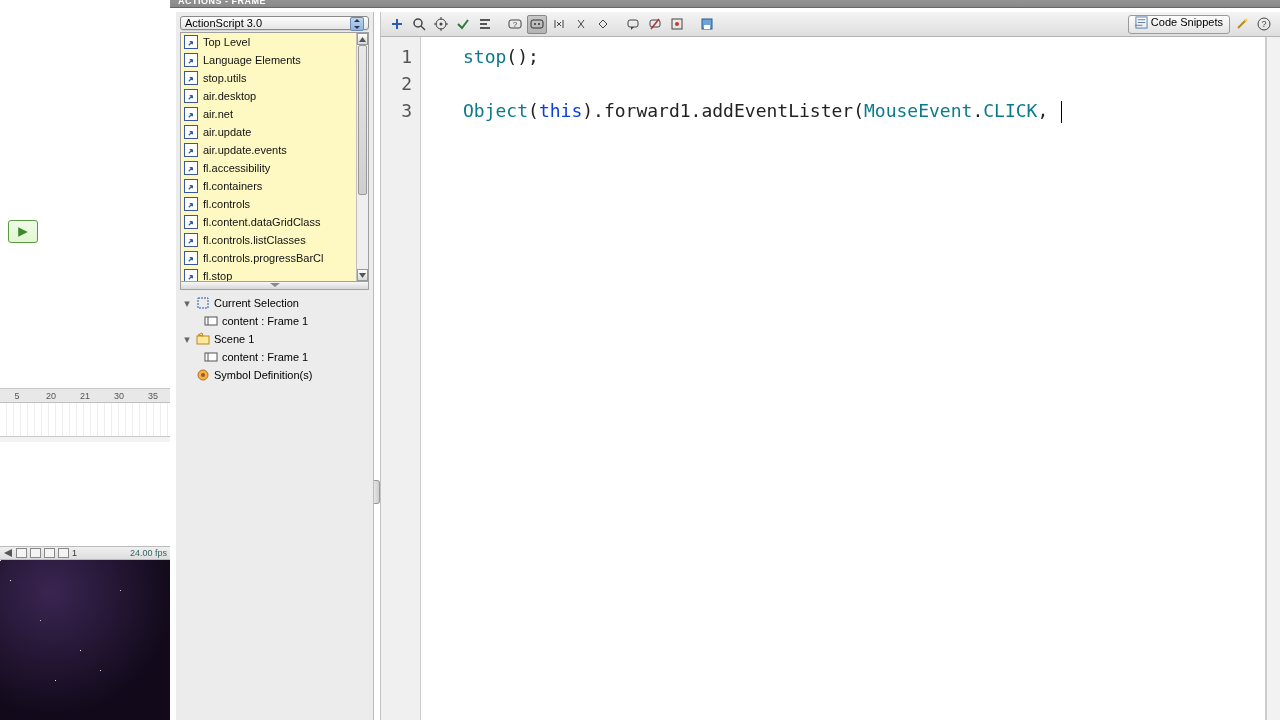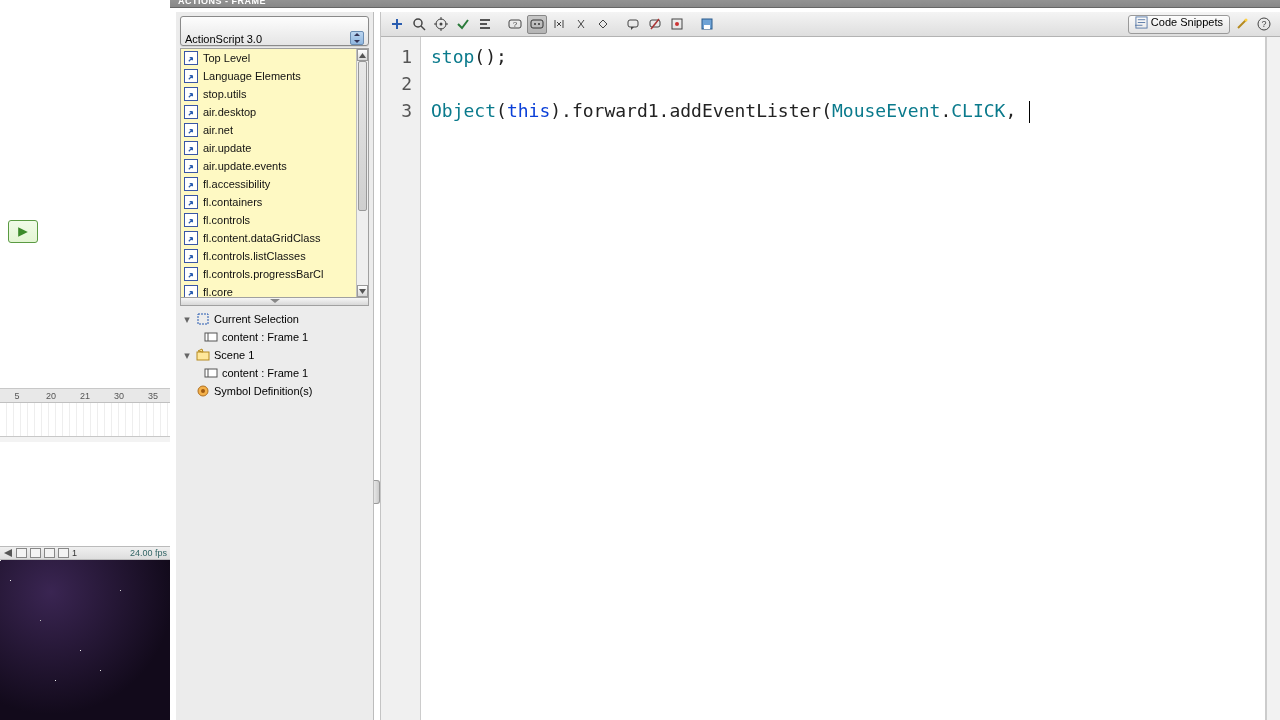--- a/index.html
+++ b/index.html
@@ -111,25 +111,25 @@
   .actions-left {
     position:absolute;
     left:176px; top:12px;
     width:198px;
     height:708px;
     background:#ececec;
     border-right:1px solid #bcbcbc;
   }
   .as-dropdown {
     margin:4px 4px 2px 4px;
-    height:30px;
+    height:14px;
     background: linear-gradient(#fdfdfd,#e5e5e5);
     border:1px solid #8a8a8a;
     border-radius:3px;
-    display:flex; align-items:flex-end;
+    display:flex; align-items:flex-start;
     padding:0 4px;
     font-size:11px;
     box-shadow: 0 1px 1px rgba(0,0,0,0.1);
   }
   .as-dropdown .arrows {
     margin-left:auto;
     width:14px; height:14px;
     background:linear-gradient(#bcd6f0,#8fb6df);
     border:1px solid #6b8db3;
     border-radius:2px;
@@ -269,20 +269,21 @@
     line-height:27px;
   }
   .code {
     flex:1;
     padding:6px 0 0 10px;
     font-family: Monaco, Consolas, monospace;
     font-size:18px;
     line-height:27px;
     color:#222;
     white-space:pre;
+    margin-left:32px;
   }
   .tok-blue{color:#0a3fd8;}
   .tok-teal{color:#0a7a8c;}
   .cursor {
     display:inline-block;
     width:1px; height:22px;
     background:#000;
     vertical-align:middle;
     margin-left:2px;
   }
@@ -461,21 +462,21 @@
             </svg>
           </span>
           <span>fl.controls.progressBarCl</span>
         </div>
         <div class="pkg-item">
           <span class="pkg-icon">
             <svg viewBox="0 0 10 10">
               <path d="M2 8 L6 4 M6 4 L6 7 M6 4 L3 4" stroke="#2a5db0" stroke-width="1.4" fill="none"></path>
             </svg>
           </span>
-          <span>fl.core</span>
+          <span>fl.stop</span>
         </div>
       </div>
     <div class="scrollbar">
       <div class="up">
           <svg width="7" height="5">
             <polygon points="3.5,0 7,5 0,5" fill="#555"></polygon>
           </svg>
         </div>
       <div class="thumb"></div>
       <div class="down">

